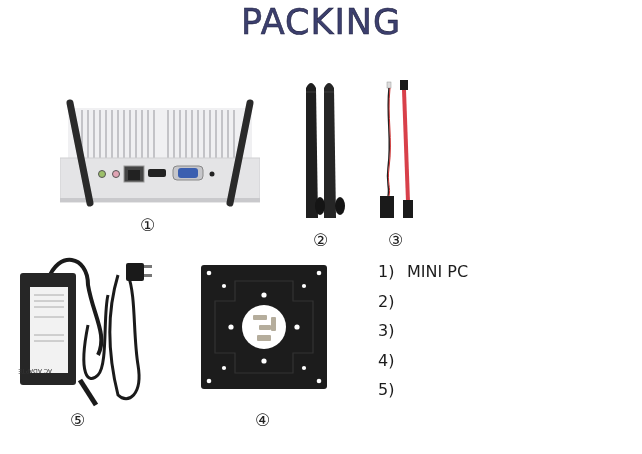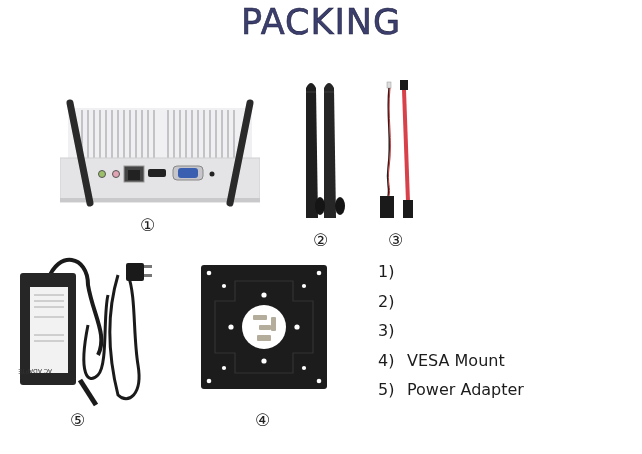--- a/index.html
+++ b/index.html
@@ -127,28 +127,27 @@
       <rect x="58" y="60" width="12" height="5" rx="1"></rect>
     <rect x="56" y="70" width="14" height="6" rx="1"></rect>
       <rect x="70" y="52" width="5" height="14" rx="1"></rect>
   </g>
 </svg>
 <div class="abs num" style="left:255px;top:410px">④</div>
 
 <div class="abs legend">
   <div class="row">
       <span class="idx">1)</span>
+      <span>MINI PC</span>
     </div>
   <div class="row">
       <span class="idx">2)</span>
     </div>
   <div class="row">
       <span class="idx">3)</span>
     </div>
   <div class="row">
       <span class="idx">4)</span>
-      <span>VESA Mount</span>
     </div>
   <div class="row">
       <span class="idx">5)</span>
-      <span>Power Adapter</span>
     </div>
 </div>
 
 </body></html>

